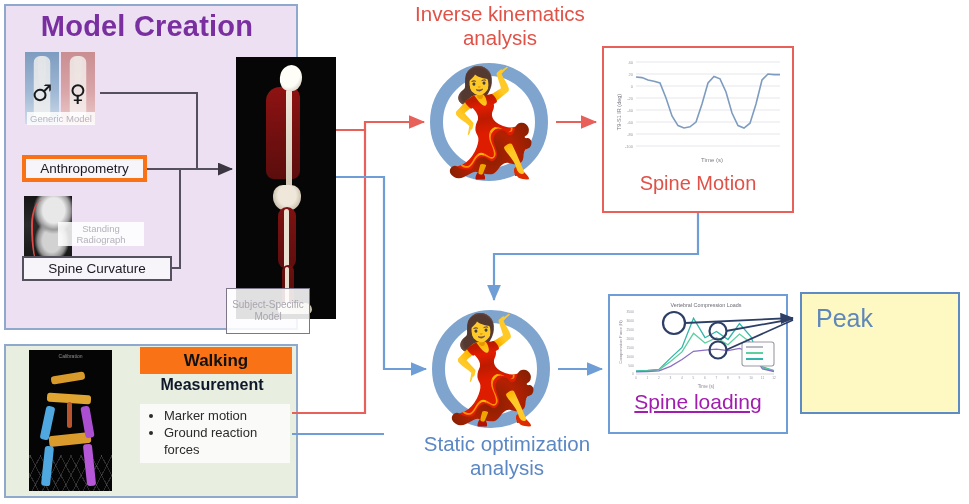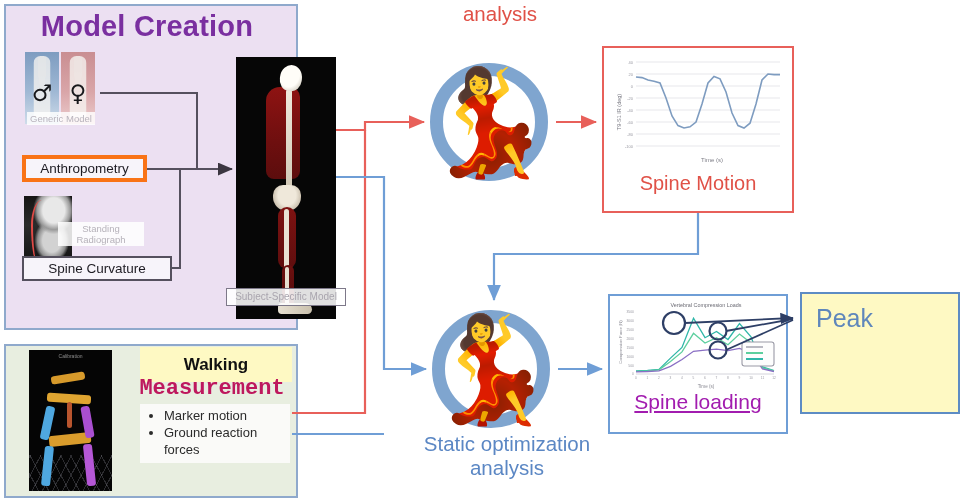--- a/index.html
+++ b/index.html
@@ -69,40 +69,40 @@
   .sm-thigh{position:absolute;left:42px;top:150px;width:18px;height:62px;
     background:linear-gradient(180deg,#7d1211,#5e0e0e);border-radius:9px;}
   .sm-femur{position:absolute;left:48px;top:152px;width:5px;height:60px;
     background:linear-gradient(180deg,#f0ead d,#d2c9b6);background:#e9e2d3;border-radius:3px;}
   .sm-shank{position:absolute;left:46px;top:208px;width:12px;height:44px;
     background:linear-gradient(180deg,#6d100f,#4f0c0c);border-radius:6px;}
   .sm-tibia{position:absolute;left:49px;top:210px;width:4px;height:42px;
     background:#e6dfd0;border-radius:2px;}
   .sm-foot{position:absolute;left:42px;top:246px;width:34px;height:11px;
     background:linear-gradient(90deg,#e7e0d1,#c9c0ad);border-radius:4px 7px 5px 4px;}
-  #subject-model-caption{left:226px;top:288px;width:120px;
+  #subject-model-caption{left:226px;top:288px;width:84px;
     background:rgba(255,255,255,.88);border:1px solid #7d7889;color:#a9a5ae;
-    font-size:10px;text-align:center;line-height:12px;padding:2px 0;box-sizing:border-box;}
+    font-size:10px;text-align:center;line-height:12px;padding:10px 0;box-sizing:border-box;}
 
   
   #measurement{left:4px;top:344px;width:294px;height:154px;
     background:#e8eee0;border:2px solid #8fa9cc;box-sizing:border-box;}
   #mocap{left:29px;top:350px;width:83px;height:141px;background:#050505;overflow:hidden;}
   .mc-label{position:absolute;left:0;right:0;top:3px;text-align:center;
     font-size:5px;color:#8f8f8f;}
   .mc-seg{position:absolute;border-radius:3px;}
   #mocap-floor{position:absolute;left:-6px;bottom:-10px;width:96px;height:46px;
     background:
       repeating-linear-gradient(62deg,rgba(120,120,130,.34) 0 1px,transparent 1px 9px),
       repeating-linear-gradient(-62deg,rgba(120,120,130,.34) 0 1px,transparent 1px 9px);}
-  #measurement-walking{left:140px;top:347px;width:152px;height:35px;
-    background:#fef9c3;display:flex;align-items:center;justify-content:center;
+  #measurement-walking{left:140px;top:347px;width:152px;height:27px;
+    background:#f97316;display:flex;align-items:center;justify-content:center;
     font-size:17px;font-weight:bold;color:#111;text-align:right;}
   #measurement-title{left:128px;top:376px;width:168px;text-align:center;
-    font-size:22px;font-weight:bold;color:#be185d;font-family:Liberation Mono, monospace;}
+    font-size:16px;font-weight:bold;color:#0f172a;}
   #measurement-list{left:140px;top:404px;width:150px;background:#fafaf8;
     padding:3px 2px 5px 4px;box-sizing:border-box;}
   #measurement-list li{font-size:13px;color:#2b2b2b;line-height:17px;}
   #measurement-list ul{margin:0;padding-left:20px;}
 
   
   .opensim{width:118px;height:118px;}
   .os-ring{position:absolute;inset:0;border:13px solid #7fa5cf;border-radius:50%;
     box-sizing:border-box;}
   .os-figure{position:absolute;left:50%;top:50%;transform:translate(-50%,-50%);
@@ -196,20 +196,21 @@
 <div class="abs" id="measurement-walking">Walking</div>
 <div class="abs" id="measurement-title">Measurement</div>
 <div class="abs" id="measurement-list">
   <ul>
     <li>Marker motion</li>
     <li>Ground reaction forces</li>
   </ul>
 </div>
 
 <div class="abs" id="ik-title">
+  <div>Inverse kinematics</div>
   <div>analysis</div>
 </div>
 <div class="abs opensim" id="ik-logo">
   <div class="os-ring"></div>
   <div class="os-figure">💃</div>
 </div>
 
 <div class="abs opensim" id="so-logo">
   <div class="os-ring"></div>
   <div class="os-figure">💃</div>

